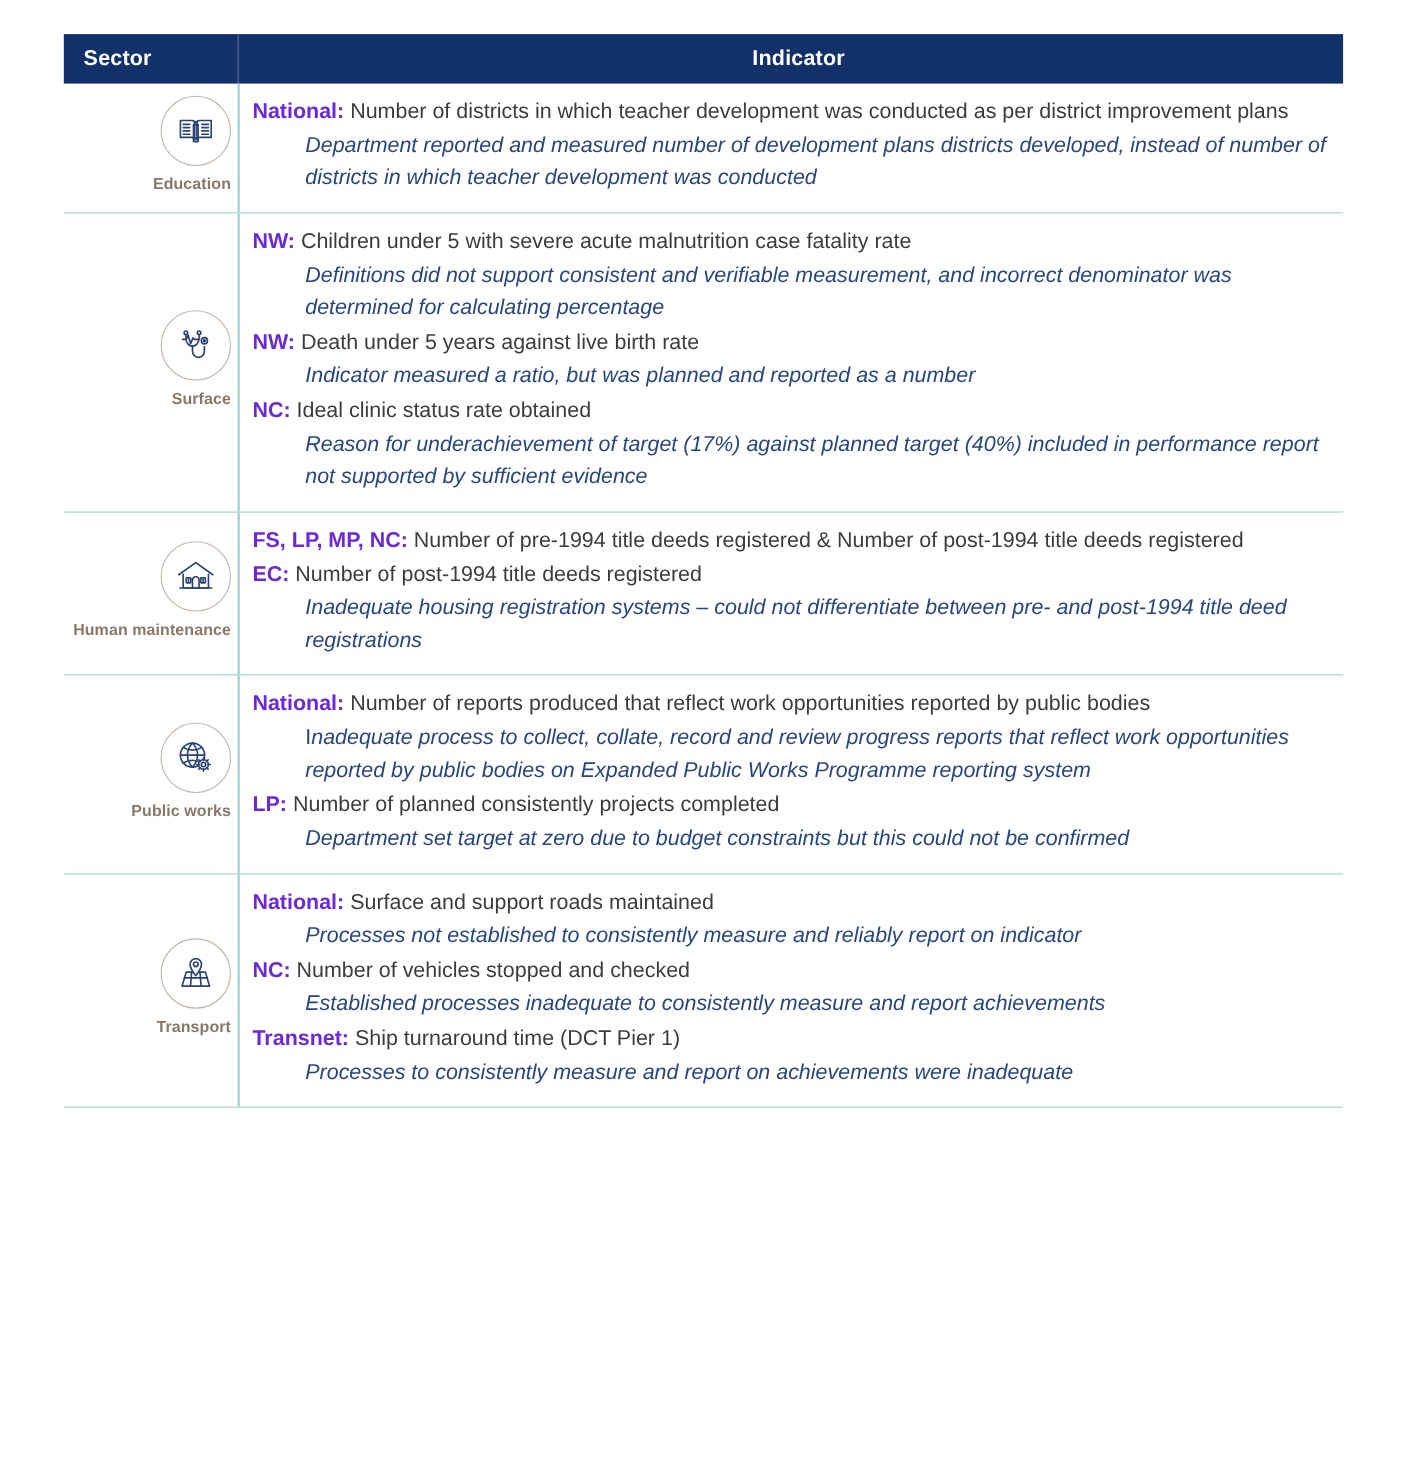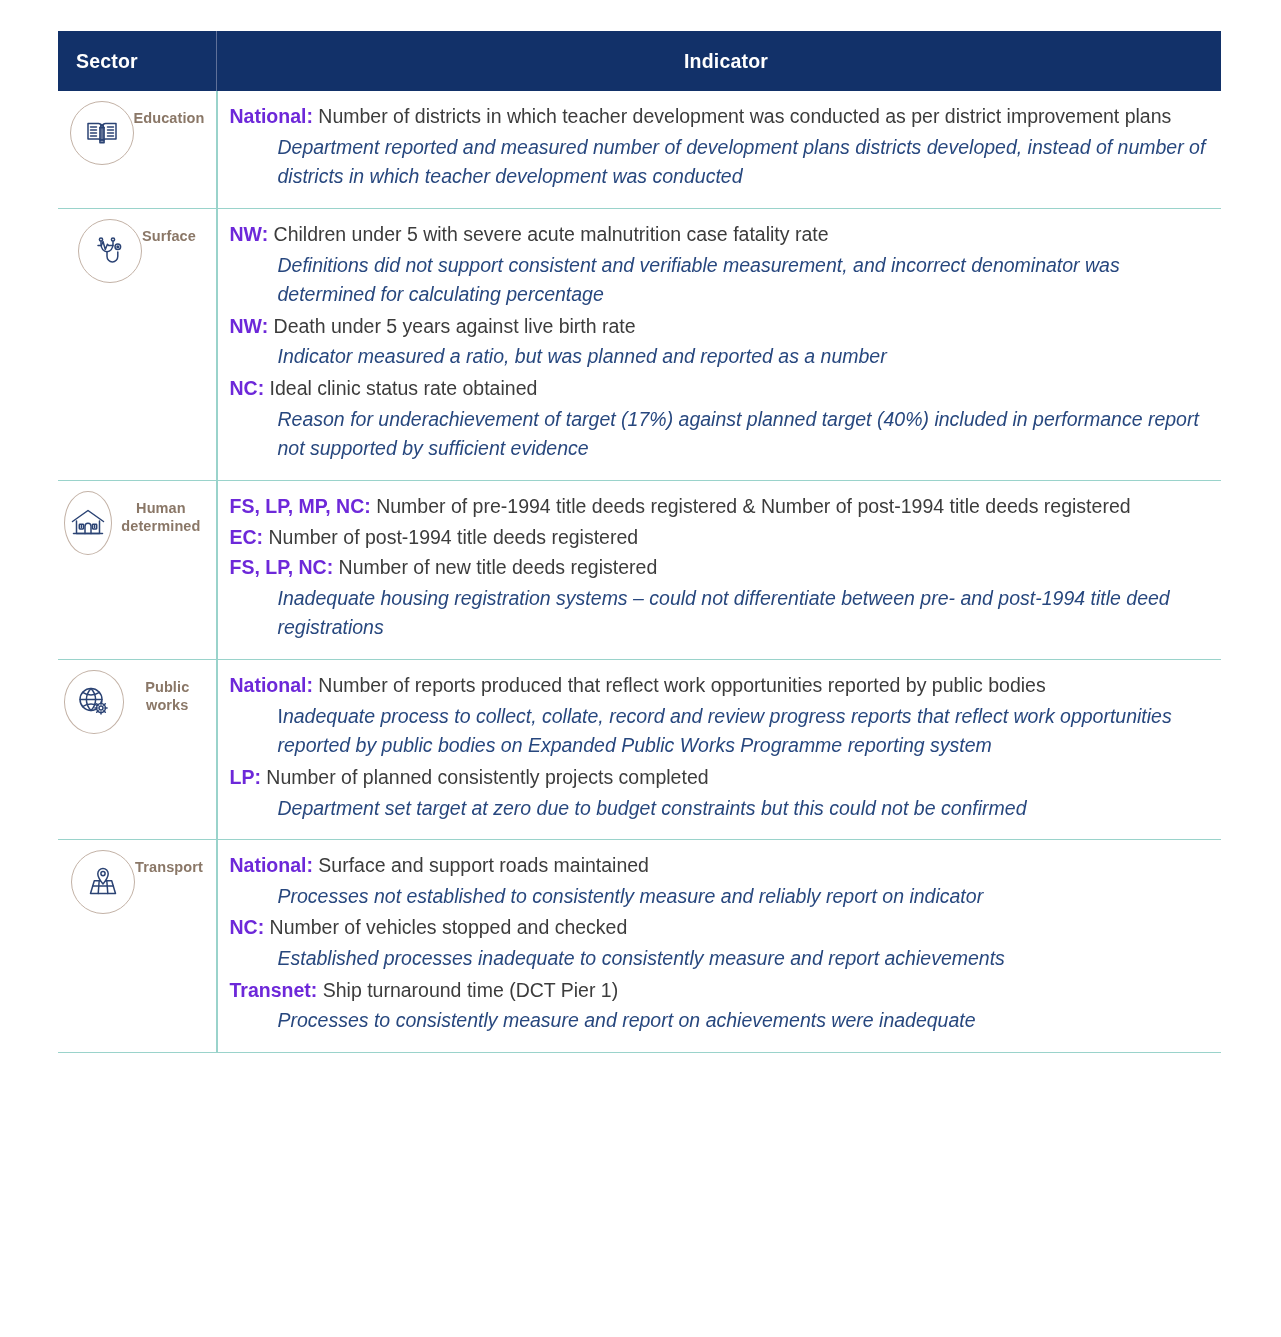--- a/index.html
+++ b/index.html
@@ -18,21 +18,21 @@
     position: absolute;
     left: 58px;
     top: 31px;
     width: 1163px;
   }
 
   
   .thead {
     display: flex;
     background: #123169;
-    height: 60px;
+    height: 45px;
     align-items: center;
   }
   .th {
     color: #ffffff;
     font-size: 19.5px;
     font-weight: bold;
     letter-spacing: 0.2px;
   }
   .th-sector {
     width: 158px;
@@ -58,22 +58,22 @@
     align-items: stretch;
   }
   .row:first-of-type {
     border-top: none;
   }
 
   .cell-sector {
     width: 158px;
     flex: 0 0 158px;
     display: flex;
-    flex-direction: row;
-    align-items: flex-start;
+    flex-direction: column;
+    align-items: flex-end;
     justify-content: center;
     box-sizing: border-box;
     padding: 10px 6px 14px 6px;
   }
   .col-divider {
     flex: 0 0 1.5px;
     background: #9ad3cb;
   }
   .cell-indicator {
     flex: 1;
@@ -194,27 +194,26 @@
             <svg width="40" height="40" viewBox="0 0 40 40" fill="none" stroke="#2b4374" stroke-width="1.5" stroke-linecap="round" stroke-linejoin="round">
               <path d="M4.5 18.5L20 7.5l15.5 11"></path>
               <path d="M8.5 18v12.5h23V18"></path>
               <path d="M5.5 30.5h29"></path>
               <path d="M17 30.5v-7.2a3 3 0 0 1 6 0v7.2"></path>
               <rect x="11.3" y="21.3" width="4.2" height="4.6" rx="0.6"></rect>
               <rect x="24.5" y="21.3" width="4.2" height="4.6" rx="0.6"></rect>
               <path d="M13.4 22.6v2M26.6 22.6v2"></path>
             </svg>
           </div>
-          <div class="sector-label">Human determined</div>
+          <div class="sector-label">Human maintenance</div>
         </div>
         <div class="col-divider"></div>
         <div class="cell-indicator">
           <p class="ind-line"><span class="prov">FS, LP, MP, NC:</span><span> Number of pre-1994 title deeds registered &amp; Number of post-1994 title deeds registered</span></p>
           <p class="ind-line"><span class="prov">EC:</span><span> Number of post-1994 title deeds registered</span></p>
-          <p class="ind-line"><span class="prov">FS, LP, NC:</span><span> Number of new title deeds registered</span></p>
           <p class="note"><span>Inadequate housing registration systems – could not differentiate between pre- and post-1994 title deed registrations</span></p>
         </div>
       </div>
       <div class="row">
         <div class="cell-sector">
           <div class="icon-circle">
             <svg width="40" height="40" viewBox="0 0 40 40" fill="none" stroke="#2b4374" stroke-width="1.5" stroke-linecap="round" stroke-linejoin="round">
               <circle cx="17" cy="17.5" r="11"></circle>
               <path d="M6.2 17.5h21.6"></path>
               <path d="M17 6.5c3 3.2 4.6 7 4.6 11s-1.6 7.8-4.6 11c-3-3.2-4.6-7-4.6-11s1.6-7.8 4.6-11z"></path>

